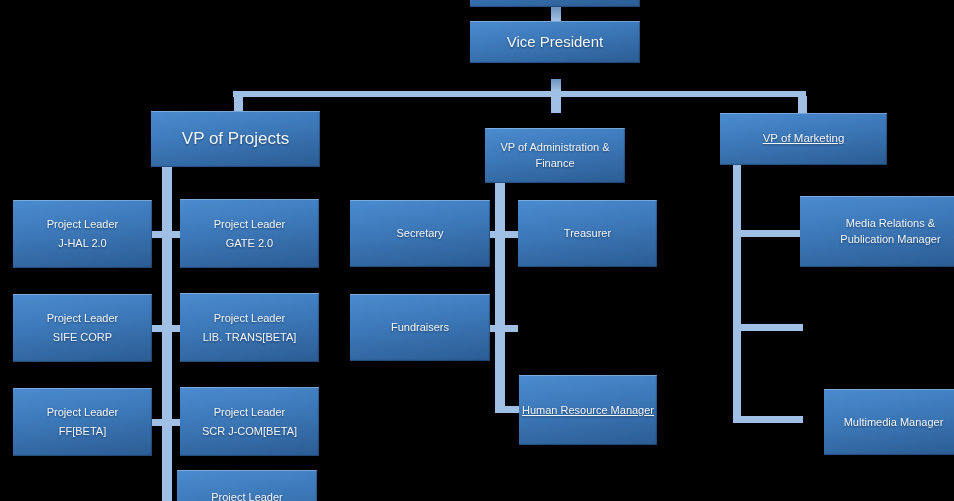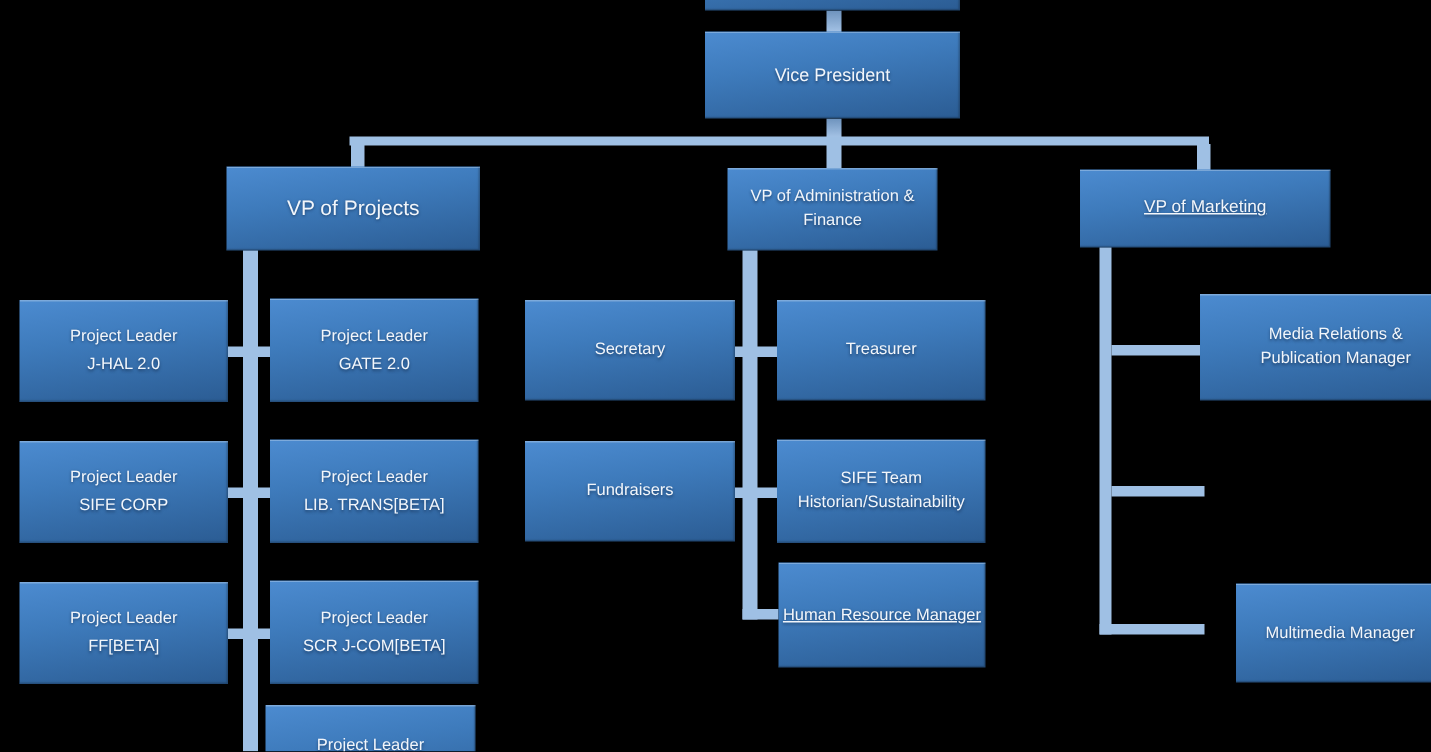--- a/index.html
+++ b/index.html
@@ -54,29 +54,29 @@
 
   <div class="connector" style="left:733px;top:164px;width:8px;height:259px;"></div>
   <div class="connector" style="left:741px;top:230px;width:60px;height:7px;"></div>
   <div class="connector" style="left:741px;top:324px;width:62px;height:7px;"></div>
   <div class="connector" style="left:733px;top:416px;width:70px;height:7px;"></div>
 
   <div class="node" style="left:470px;top:-50px;width:170px;height:57px;">
     <span></span>
   </div>
 
-  <div class="node" style="left:470px;top:21px;width:170px;height:58px;font-size:12px;">
+  <div class="node" style="left:470px;top:21px;width:170px;height:42px;font-size:15px;">
     <span>Vice President</span>
   </div>
 
-  <div class="node" style="left:151px;top:111px;width:169px;height:56px;font-size:14px;">
+  <div class="node" style="left:151px;top:111px;width:169px;height:56px;font-size:17px;">
     <span>VP of Projects</span>
   </div>
 
-  <div class="node" style="left:485px;top:112px;width:140px;height:55px;line-height:1.45;">
+  <div class="node" style="left:485px;top:128px;width:140px;height:55px;line-height:1.45;">
     <span>VP of Administration &amp;
 Finance</span>
   </div>
 
   <div class="node" style="left:720px;top:113px;width:167px;height:52px;font-size:11.5px;text-decoration:underline;">
     <span>VP of Marketing</span>
   </div>
 
   <div class="node" style="left:13px;top:200px;width:139px;height:68px;">
     <span>Project Leader
@@ -117,24 +117,20 @@
   </div>
 
   <div class="node" style="left:518px;top:200px;width:139px;height:67px;">
     <span>Treasurer</span>
   </div>
 
   <div class="node" style="left:350px;top:294px;width:140px;height:67px;">
     <span>Fundraisers</span>
   </div>
 
-  <div class="node" style="left:518px;top:293px;width:139px;height:69px;line-height:1.45;">
-    <span>SIFE Team
-Historian/Sustainability</span>
-  </div>
 
   <div class="node" style="left:519px;top:375px;width:138px;height:70px;text-decoration:underline;">
     <span>Human Resource Manager</span>
   </div>
 
   <div class="node" style="left:800px;top:196px;width:141px;height:71px;line-height:1.45;padding-left:20px;">
     <span>Media Relations &amp;
 Publication Manager</span>
   </div>
 

